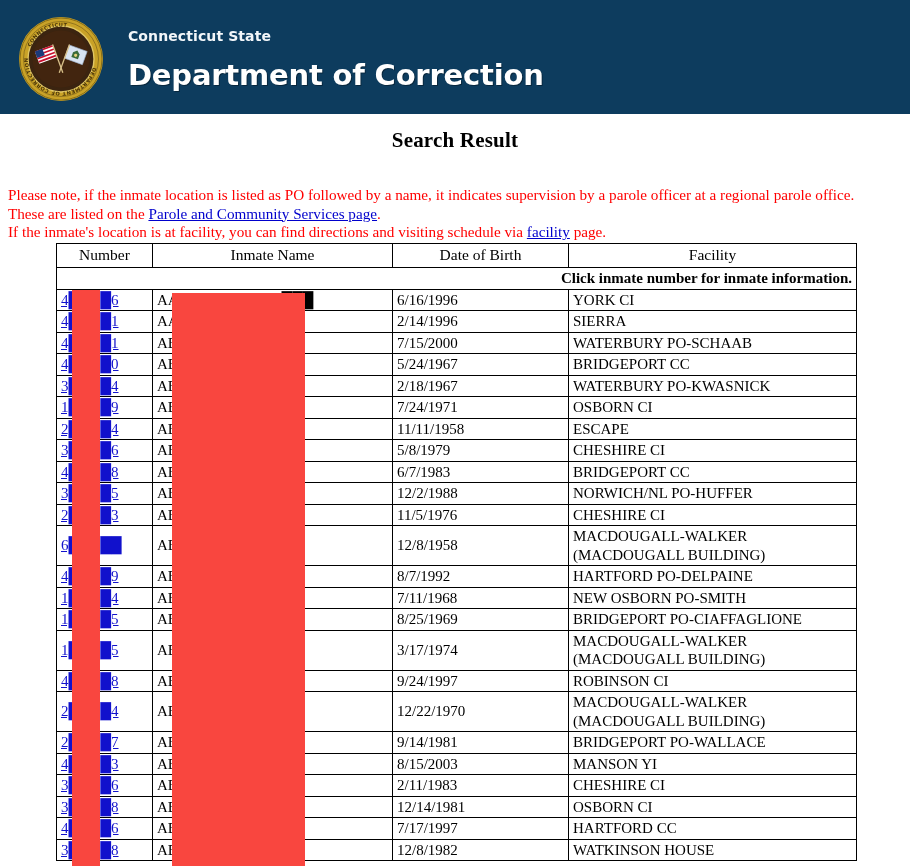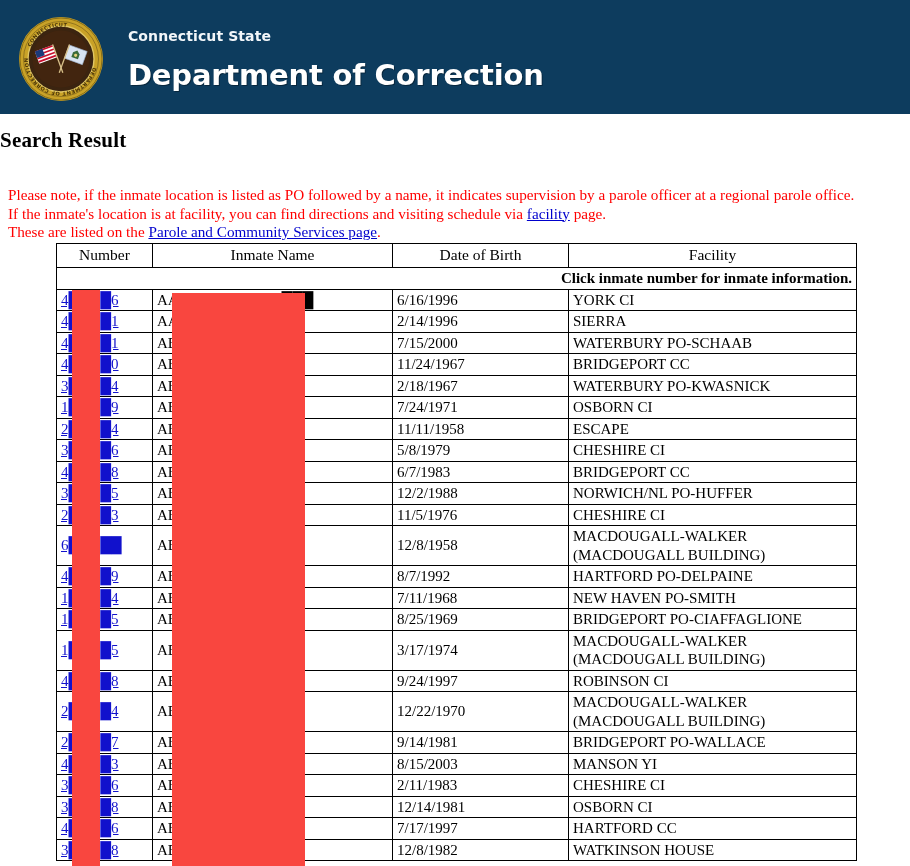--- a/index.html
+++ b/index.html
@@ -50,20 +50,21 @@
     font-size: 29px;
     font-weight: bold;
     letter-spacing: -0.2px;
     line-height: 32px;
     color: #ffffff;
     text-shadow: 1px 1px 0 rgba(0,0,0,0.35);
   }
 
   
   .page-title {
+    text-align: center;
     font-size: 21px;
     font-weight: bold;
     color: #000000;
     margin: 0;
     padding-top: 14px;
     letter-spacing: 0.2px;
     font-family: "Liberation Serif", "DejaVu Serif", serif;
   }
 
   
@@ -204,22 +205,22 @@
   <div class="brand-block">
     <div class="brand-sup">Connecticut State</div>
     <div class="brand-main">Department of Correction</div>
   </div>
 </div>
 
 <h1 class="page-title">Search Result</h1>
 
 <div class="notice">
   <div>Please note, if the inmate location is listed as PO followed by a name, it indicates supervision by a parole officer at a regional parole office.</div>
+  <div><span>These are listed on the </span><a href="#">Parole and Community Services page</a><span>.</span></div>
   <div><span>If the inmate's location is at facility, you can find directions and visiting schedule via </span><a href="#">facility</a><span> page.</span></div>
-  <div><span>These are listed on the </span><a href="#">Parole and Community Services page</a><span>.</span></div>
 </div>
 
 <div class="results-wrap">
   <table class="results">
     <colgroup>
       <col class="c-num">
         <col class="c-name">
         <col class="c-dob">
         <col class="c-fac">
     </colgroup>
@@ -249,21 +250,21 @@
         </tr>
         <tr>
           <td class="num"><a href="#">4████1</a></td>
           <td class="name">AB█████████</td>
           <td class="dob">7/15/2000</td>
           <td class="fac">WATERBURY PO-SCHAAB</td>
         </tr>
         <tr>
           <td class="num"><a href="#">4████0</a></td>
           <td class="name">AB█████████</td>
-          <td class="dob">11/24/1967</td>
+          <td class="dob">5/24/1967</td>
           <td class="fac">BRIDGEPORT CC</td>
         </tr>
         <tr>
           <td class="num"><a href="#">3████4</a></td>
           <td class="name">AB█████████</td>
           <td class="dob">2/18/1967</td>
           <td class="fac">WATERBURY PO-KWASNICK</td>
         </tr>
         <tr>
           <td class="num"><a href="#">1████9</a></td>
@@ -310,21 +311,21 @@
         <tr>
           <td class="num"><a href="#">4████9</a></td>
           <td class="name">AB█████ URICE</td>
           <td class="dob">8/7/1992</td>
           <td class="fac">HARTFORD PO-DELPAINE</td>
         </tr>
         <tr>
           <td class="num"><a href="#">1████4</a></td>
           <td class="name">AB█████████</td>
           <td class="dob">7/11/1968</td>
-          <td class="fac">NEW HAVEN PO-SMITH</td>
+          <td class="fac">NEW OSBORN PO-SMITH</td>
         </tr>
         <tr>
           <td class="num"><a href="#">1████5</a></td>
           <td class="name">AB█████████</td>
           <td class="dob">8/25/1969</td>
           <td class="fac">BRIDGEPORT PO-CIAFFAGLIONE</td>
         </tr>
         <tr>
           <td class="num"><a href="#">1████5</a></td>
           <td class="name">AB██████ UNY</td>

